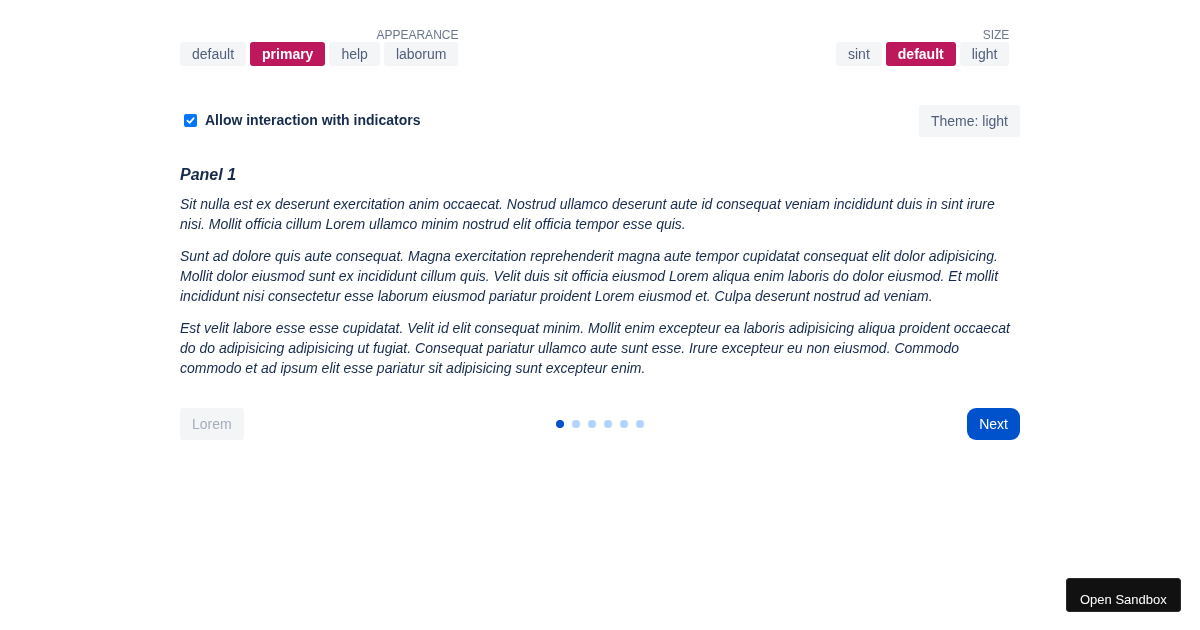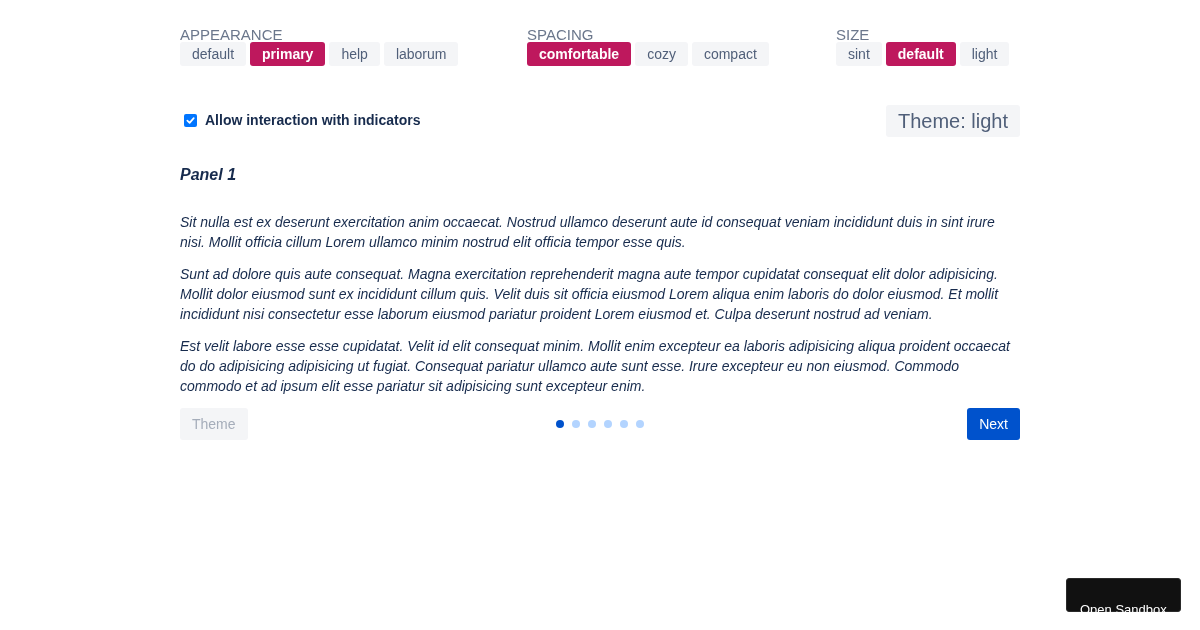--- a/index.html
+++ b/index.html
@@ -3,92 +3,84 @@
 <meta charset="utf-8">
 <style>
   * { box-sizing: border-box; margin: 0; padding: 0; }
   html, body { width: 1200px; height: 630px; background: #ffffff; overflow: hidden; }
   body { font-family: "Liberation Sans", sans-serif; color: #172b4d; position: relative; }
 
   .container { position: absolute; left: 180px; top: 0; width: 840px; }
 
   .controls-row { position: absolute; top: 28px; left: 0; width: 840px; height: 50px; }
   .control-group { position: absolute; top: 0; }
-  .group-label { font-size: 15px; color: #6b778c; text-transform: uppercase; letter-spacing: 0; height: 14px; line-height: 14px; }
+  .group-label { font-size: 12px; color: #6b778c; text-transform: uppercase; letter-spacing: 0; height: 14px; line-height: 14px; text-align: right; }
   .btn-group { display: flex; gap: 4px; }
   .seg-btn {
     height: 24px; line-height: 24px; padding: 0 12px; font-size: 14px;
     background: #f4f5f7; color: #505f79; border-radius: 3px; border: none;
     font-family: "Liberation Sans", sans-serif; cursor: pointer; white-space: nowrap;
   }
   .seg-btn.selected { background: #be185d; color: #ffffff; font-weight: bold; }
 
   .checkbox-row { position: absolute; top: 112px; left: 0; display: flex; align-items: center; justify-content: flex-end; }
   .checkbox {
     width: 13px; height: 13px; background: #0075ff; border-radius: 2px;
     display: flex; align-items: center; justify-content: center; margin-left: 4px; margin-right: 8px;
   }
   .checkbox-label { font-size: 14px; font-weight: bold; color: #172b4d; }
 
   .theme-btn {
     position: absolute; top: 105px; right: 0; height: 32px; line-height: 32px;
-    padding: 0 12px; background: #f4f5f7; color: #505f79; font-size: 20px; border-radius: 3px;
+    padding: 0 12px; background: #f4f5f7; color: #505f79; font-size: 14px; border-radius: 3px;
     border: none; font-family: "Liberation Sans", sans-serif;
   }
 
   .panel { position: absolute; top: 165px; left: 0; width: 840px; font-style: italic; }
   .panel-title { font-size: 16px; font-weight: bold; color: #172b4d; line-height: 20px; }
   .panel-para { font-size: 14px; line-height: 20px; color: #172b4d; margin-top: 12px; }
-  .panel-para.first { margin-top: 27px; }
+  .panel-para.first { margin-top: 9px; }
 
   .nav-row { position: absolute; top: 408px; left: 0; width: 840px; height: 32px; }
   .prev-btn {
     position: absolute; left: 0; top: 0; height: 32px; line-height: 32px; padding: 0 12px;
     background: #f4f5f7; color: #a5adba; font-size: 14px; border-radius: 3px; border: none;
     font-family: "Liberation Sans", sans-serif;
   }
   .next-btn {
     position: absolute; right: 0; top: 0; height: 32px; line-height: 32px; padding: 0 12px;
-    background: #0052cc; color: #ffffff; font-size: 14px; border-radius: 3px; border: none;
+    background: #0052cc; color: #ffffff; font-size: 14px; border-radius: 9px; border: none;
     font-family: "Liberation Sans", sans-serif;
   }
   .dots { position: absolute; left: 376px; top: 12px; display: flex; gap: 8px; }
   .dot { width: 8px; height: 8px; border-radius: 50%; background: #b3d4ff; cursor: pointer; }
   .dot.active { background: #0052cc; }
 
   .sandbox-btn {
     position: absolute; left: 1066px; top: 578px; height: 34px; line-height: 34px;
-    padding: 14px 13px; background: #111111; color: #ffffff; font-size: 13px; border-radius: 3px;
+    padding: 4px 13px; background: #111111; color: #ffffff; font-size: 13px; border-radius: 3px;
     border: 1px solid #2a2a2a; font-family: "Liberation Sans", sans-serif;
   }
 </style>
 </head>
 <body>
 
 <div class="container">
 
   <div class="controls-row">
     <div class="control-group" style="left:0;">
       <div class="group-label">APPEARANCE</div>
       <div class="btn-group">
         <button class="seg-btn">default</button>
         <button class="seg-btn selected">primary</button>
         <button class="seg-btn">help</button>
         <button class="seg-btn">laborum</button>
       </div>
     </div>
 
-    <div class="control-group" style="left:347px;">
-      <div class="group-label">SPACING</div>
-      <div class="btn-group">
-        <button class="seg-btn selected">comfortable</button>
-        <button class="seg-btn">cozy</button>
-        <button class="seg-btn">compact</button>
-      </div>
-    </div>
 
     <div class="control-group" style="left:656px;">
       <div class="group-label">SIZE</div>
       <div class="btn-group">
         <button class="seg-btn">sint</button>
         <button class="seg-btn selected">default</button>
         <button class="seg-btn">light</button>
       </div>
     </div>
   </div>
@@ -105,21 +97,21 @@
   <button class="theme-btn">Theme: light</button>
 
   <div class="panel">
     <div class="panel-title">Panel 1</div>
     <p class="panel-para first">Sit nulla est ex deserunt exercitation anim occaecat. Nostrud ullamco deserunt aute id consequat veniam incididunt duis in sint irure nisi. Mollit officia cillum Lorem ullamco minim nostrud elit officia tempor esse quis.</p>
     <p class="panel-para">Sunt ad dolore quis aute consequat. Magna exercitation reprehenderit magna aute tempor cupidatat consequat elit dolor adipisicing. Mollit dolor eiusmod sunt ex incididunt cillum quis. Velit duis sit officia eiusmod Lorem aliqua enim laboris do dolor eiusmod. Et mollit incididunt nisi consectetur esse laborum eiusmod pariatur proident Lorem eiusmod et. Culpa deserunt nostrud ad veniam.</p>
     <p class="panel-para">Est velit labore esse esse cupidatat. Velit id elit consequat minim. Mollit enim excepteur ea laboris adipisicing aliqua proident occaecat do do adipisicing adipisicing ut fugiat. Consequat pariatur ullamco aute sunt esse. Irure excepteur eu non eiusmod. Commodo commodo et ad ipsum elit esse pariatur sit adipisicing sunt excepteur enim.</p>
   </div>
 
   <div class="nav-row">
-    <button class="prev-btn">Theme</button>
+    <button class="prev-btn">Lorem</button>
     <div class="dots">
       <span class="dot active"></span>
       <span class="dot"></span>
       <span class="dot"></span>
       <span class="dot"></span>
       <span class="dot"></span>
       <span class="dot"></span>
     </div>
     <button class="next-btn">Next</button>
   </div>

